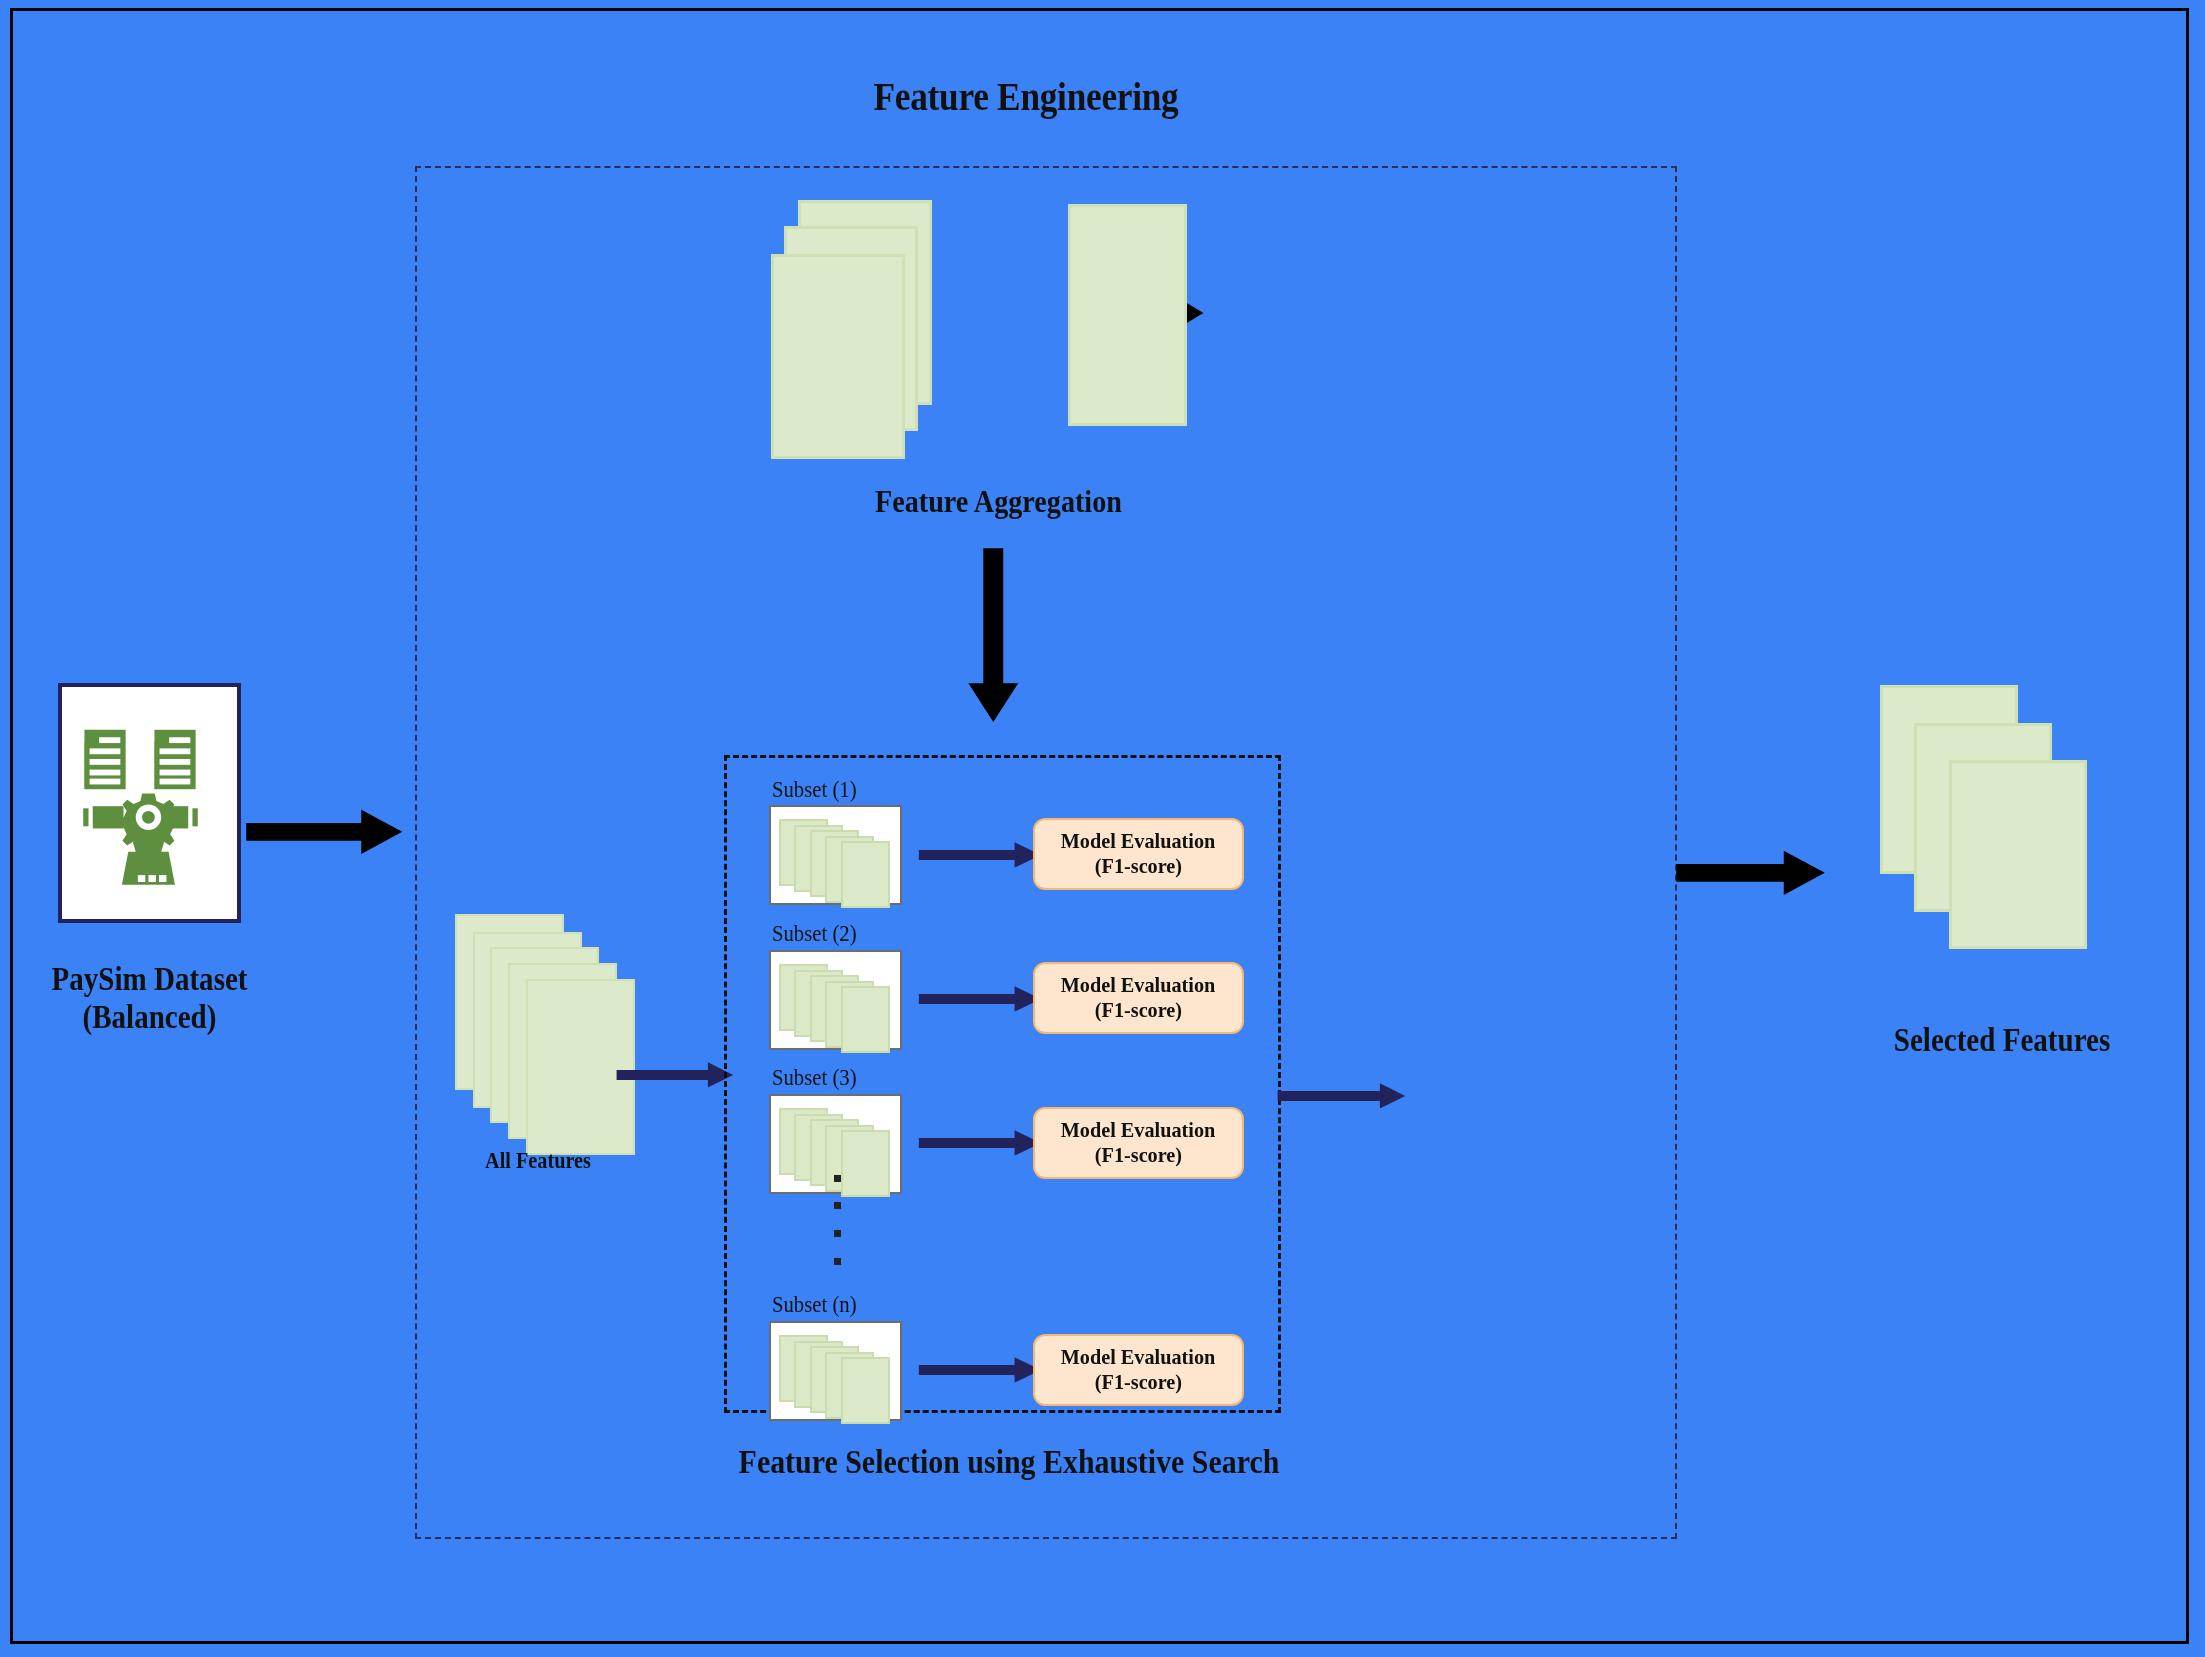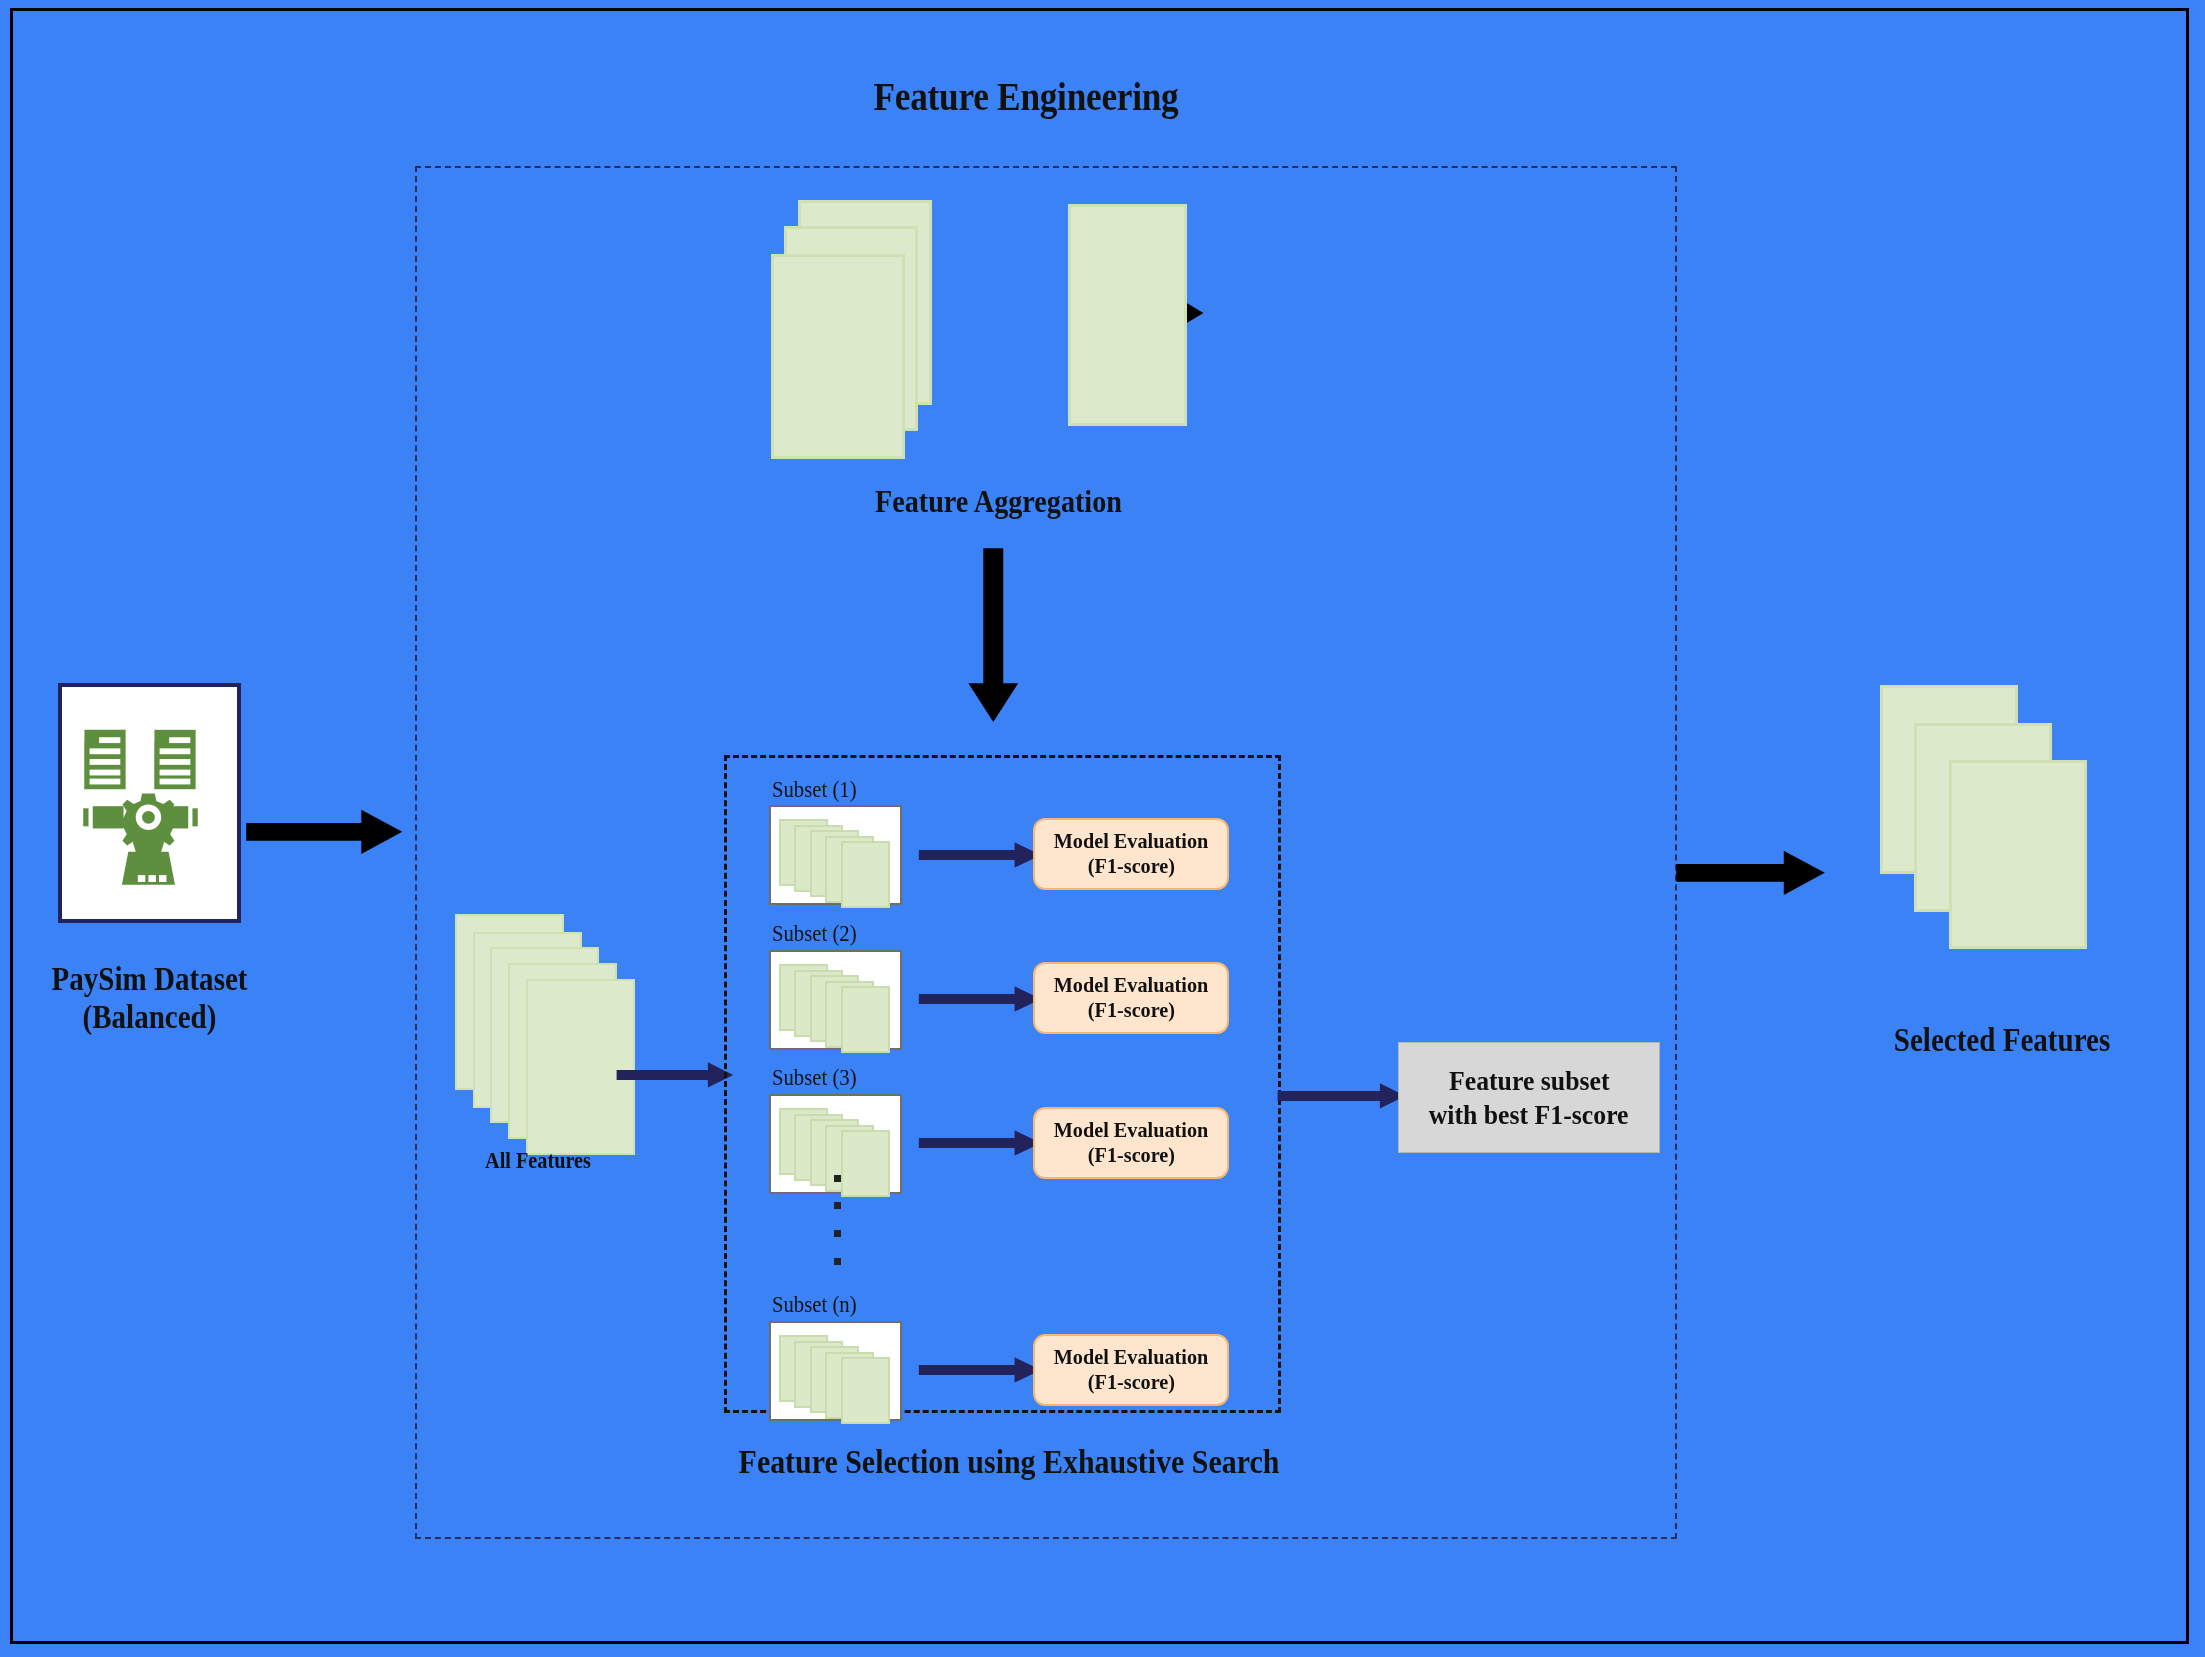--- a/index.html
+++ b/index.html
@@ -134,21 +134,21 @@
     width:133px;height:100px;
     border:2.2px solid #6d6d6d;
     background:#ffffff;
     box-sizing:border-box;
   }
   .subset-inner{position:absolute;left:0;top:0;width:100%;height:100%;}
 
   
   .model-box{
     position:absolute;
-    width:196px;height:72px;
+    width:211px;height:72px;
     background:#fde6cd;
     border:2.8px solid #f6b671;
     border-radius:12.2px;
     box-sizing:border-box;
     display:flex;flex-direction:column;
     align-items:center;justify-content:center;
     line-height:1.12;
   }
   .model-box span{
     display:block;
@@ -377,24 +377,20 @@
     <span>Model Evaluation</span>
     <span>(F1-score)</span>
   </div>
 
   <div id="fs-label" class="label-bold">Feature Selection using Exhaustive Search</div>
 
   <svg class="arrow-navy" style="left:1276px;top:1080px;" width="133" height="33" viewBox="0 0 240 60">
     <path d="M2 20 L188 20 L188 6 L234 29 L188 52 L188 38 L2 38 Z" fill="#23235c"></path>
   </svg>
 
-  <div id="best-box">
-    <span>Feature subset</span>
-    <span>with best F1-score</span>
-  </div>
 
   <svg class="arrow-black" style="left:1674px;top:844px;" width="158" height="61" viewBox="0 0 285 110">
     <path d="M4 36 L198 36 L198 12 L272 52 L198 92 L198 68 L4 68 Z" fill="#000000"></path>
   </svg>
 
   <div id="sel-stack">
     <div class="card" style="left:0px;top:0px;width:138px;height:189px;"></div>
     <div class="card" style="left:34px;top:38px;width:138px;height:189px;"></div>
     <div class="card" style="left:69px;top:75px;width:138px;height:189px;"></div>
   </div>

